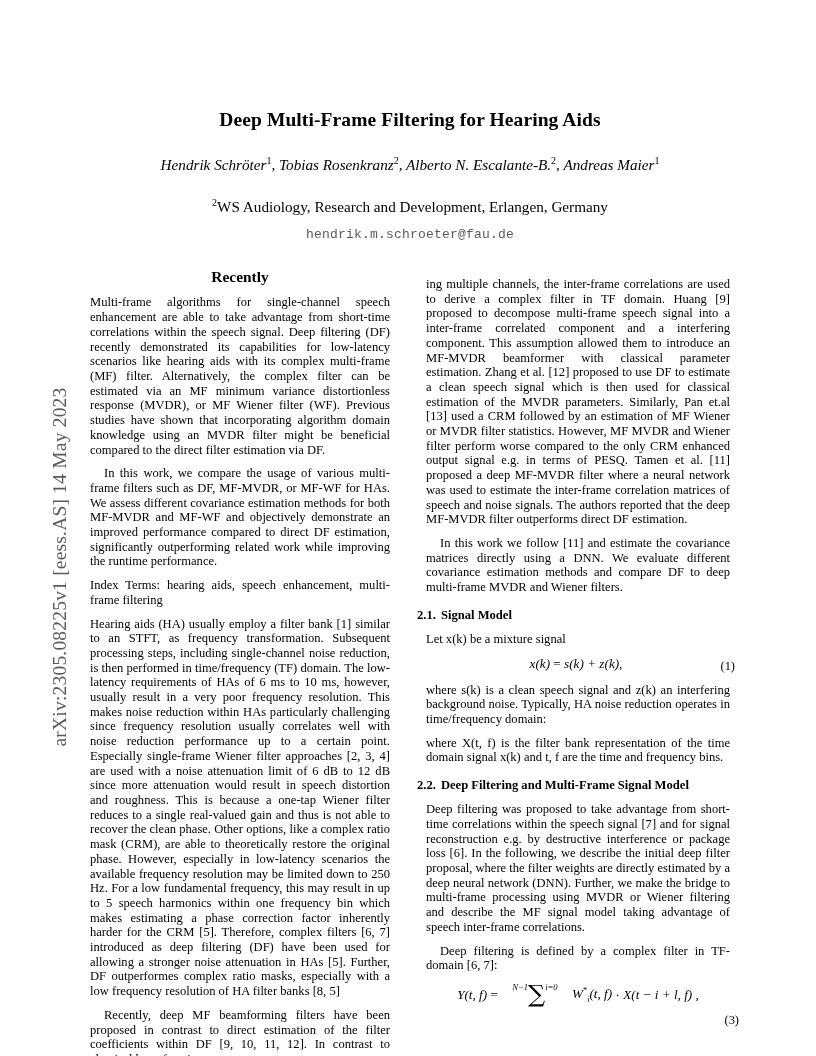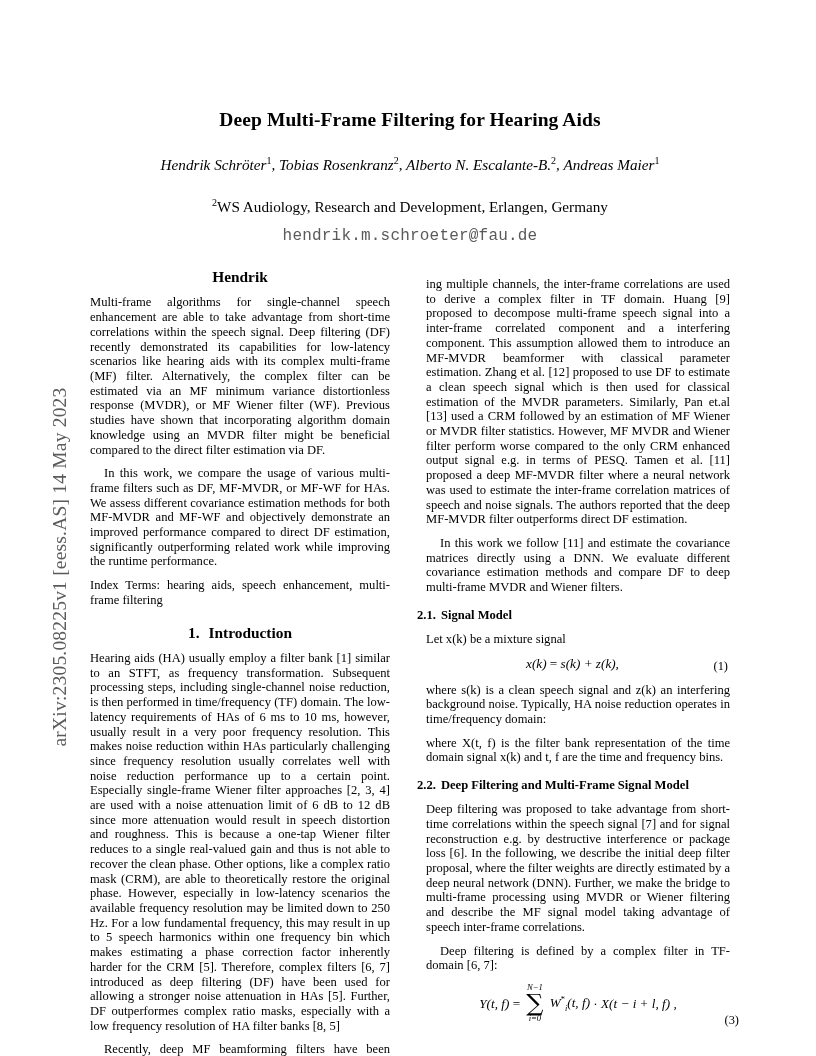--- a/index.html
+++ b/index.html
@@ -74,21 +74,21 @@
 
   .affil {
     font-size: 15.2px;
     line-height: 1.36;
   }
   .affil sup { font-size: 10px; vertical-align: super; }
 
   #email {
     margin-top: 9px;
     font-family: "Liberation Mono", "DejaVu Sans Mono", monospace;
-    font-size: 16px;
+    font-size: 13px;
     color: #5a5a5a;
     letter-spacing: 0.2px;
   }
 
   
   #col-left {
     position: absolute;
     left: 81px;
     top: 268px;
     width: 318px;
@@ -127,44 +127,44 @@
     hyphens: manual;
   }
   p.body.indent { text-indent: 14px; }
   p.body + p.body { margin-top: 0px; }
 
   .idx-label { font-weight: normal; }
   .mathup { font-style: normal; }
 
   .equation {
     position: relative;
-    margin: 7px 11px 7px 0;
+    margin: 7px 4px 7px 0;
     font-size: 13.2px;
     text-align: center;
     min-height: 18px;
   }
   .equation .eqbody { display: inline-block; font-style: italic; }
   .equation .eqnum {
     position: absolute;
     right: 0;
     bottom: 0;
     font-style: normal;
     font-size: 12.4px;
   }
   .equation.tall { margin: 11px 0 9px 0; min-height: 44px; }
 
   
   .sum {
     display: inline-flex;
-    flex-direction: column;
-    align-items: center;
+    flex-direction: row;
+    align-items: flex-start;
     vertical-align: middle;
     font-style: normal;
     line-height: 1;
-    margin: 0 3px;
+    margin: 0 11px;
     position: relative;
     top: -1px;
   }
   .sum .lim {
     font-size: 8.6px;
     font-style: italic;
     line-height: 1.05;
   }
   .sum .sig {
     font-size: 24px;
@@ -191,27 +191,26 @@
       <span><span>Hendrik Schröter</span><sup>1</sup><span>, </span></span><span><span>Tobias Rosenkranz</span><sup>2</sup><span>, </span></span><span><span>Alberto N. Escalante-B.</span><sup>2</sup><span>, </span></span><span><span>Andreas Maier</span><sup>1</sup></span>
     </div>
 
     <div class="affil"><sup>2</sup><span>WS Audiology, Research and Development, Erlangen, Germany</span></div>
 
     <div id="email">hendrik.m.schroeter@fau.de</div>
   </div>
 
   <div id="col-left">
 
-    <div class="section-head">Hendrik</div>
+    <div class="section-head">Recently</div>
 
     <p class="body">Multi-frame algorithms for single-channel speech enhancement are able to take advantage from short-time correlations within the speech signal. Deep filtering (DF) recently demonstrated its capabilities for low-latency scenarios like hearing aids with its complex multi-frame (MF) filter. Alternatively, the complex filter can be estimated via an MF minimum variance distortionless response (MVDR), or MF Wiener filter (WF). Previous studies have shown that incorporating algorithm domain knowledge using an MVDR filter might be beneficial compared to the direct filter estimation via DF.</p>
     <p class="body indent">In this work, we compare the usage of various multi-frame filters such as DF, MF-MVDR, or MF-WF for HAs. We assess different covariance estimation methods for both MF-MVDR and MF-WF and objectively demonstrate an improved performance compared to direct DF estimation, significantly outperforming related work while improving the runtime performance.</p>
     <p class="body"><span class="idx-label">Index Terms</span><span>: hearing aids, speech enhancement, multi-frame filtering</span></p>
 
-    <div class="section-head numbered"><span>1.</span><span class="numsep"></span><span>Introduction</span></div>
 
     <p class="body">Hearing aids (HA) usually employ a filter bank [1] similar to an STFT, as frequency transformation. Subsequent processing steps, including single-channel noise reduction, is then performed in time/frequency (TF) domain. The low-latency requirements of HAs of 6 ms to 10 ms, however, usually result in a very poor frequency resolution. This makes noise reduction within HAs particularly challenging since frequency resolution usually correlates well with noise reduction performance up to a certain point. Especially single-frame Wiener filter approaches [2, 3, 4] are used with a noise attenuation limit of 6 dB to 12 dB since more attenuation would result in speech distortion and roughness. This is because a one-tap Wiener filter reduces to a single real-valued gain and thus is not able to recover the clean phase. Other options, like a complex ratio mask (CRM), are able to theoretically restore the original phase. However, especially in low-latency scenarios the available frequency resolution may be limited down to 250 Hz. For a low fundamental frequency, this may result in up to 5 speech harmonics within one frequency bin which makes estimating a phase correction factor inherently harder for the CRM [5]. Therefore, complex filters [6, 7] introduced as deep filtering (DF) have been used for allowing a stronger noise attenuation in HAs [5]. Further, DF outperformes complex ratio masks, especially with a low frequency resolution of HA filter banks [8, 5]</p>
     <p class="body indent">Recently, deep MF beamforming filters have been proposed in contrast to direct estimation of the filter coefficients within DF [9, 10, 11, 12]. In contrast to classical beamforming us-</p>
   </div>
 
   <div id="col-right">
 
     <p class="body">ing multiple channels, the inter-frame correlations are used to derive a complex filter in TF domain. Huang [9] proposed to decompose multi-frame speech signal into a inter-frame correlated component and a interfering component. This assumption allowed them to introduce an MF-MVDR beamformer with classical parameter estimation. Zhang et al. [12] proposed to use DF to estimate a clean speech signal which is then used for classical estimation of the MVDR parameters. Similarly, Pan et.al [13] used a CRM followed by an estimation of MF Wiener or MVDR filter statistics. However, MF MVDR and Wiener filter perform worse compared to the only CRM enhanced output signal e.g. in terms of PESQ. Tamen et al. [11] proposed a deep MF-MVDR filter where a neural network was used to estimate the inter-frame correlation matrices of speech and noise signals. The authors reported that the deep MF-MVDR filter outperforms direct DF estimation.</p>
     <p class="body indent">In this work we follow [11] and estimate the covariance matrices directly using a DNN. We evaluate different covariance estimation methods and compare DF to deep multi-frame MVDR and Wiener filters.</p>
 

